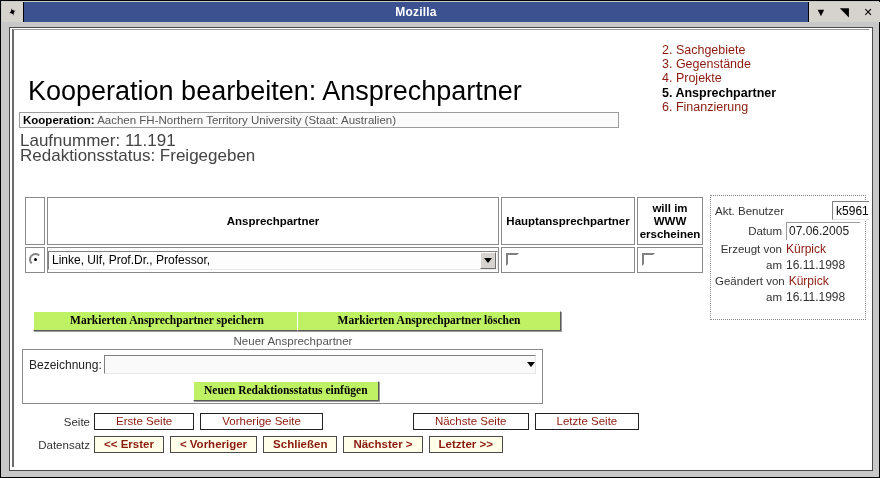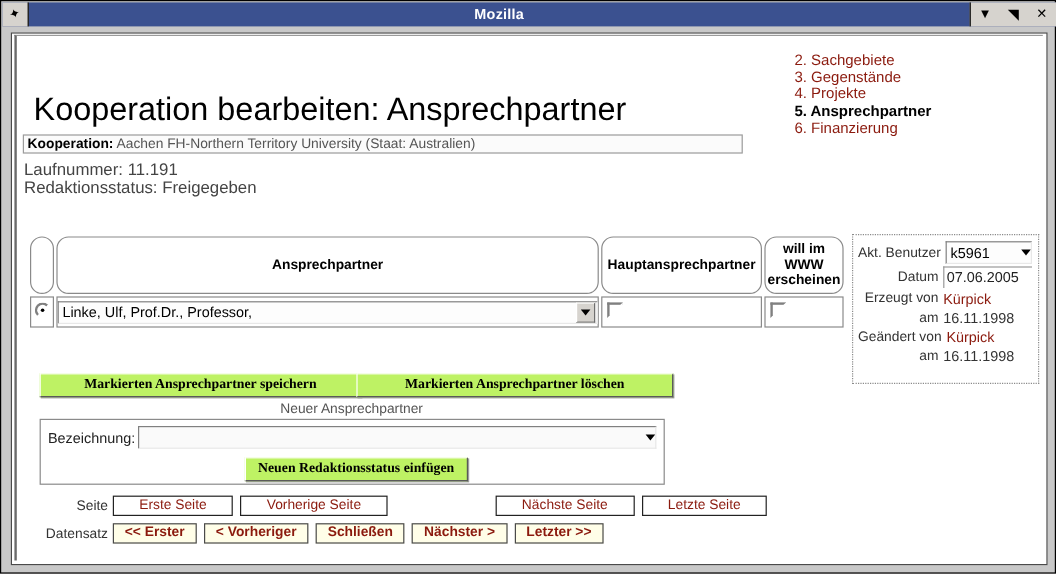--- a/index.html
+++ b/index.html
@@ -74,38 +74,37 @@
     position:absolute;left:5px;top:82px;width:600px;height:16px;
     border:1px solid #9c9c9c;background:#fbfbfb;
     box-sizing:border-box;
     font-size:11.5px;line-height:14px;
     padding:0 3px;white-space:nowrap;overflow:hidden;
   }
   .koop-bar b{color:#000;}
   .koop-bar span.val{color:#555;}
   .meta{
     position:absolute;left:6px;top:104px;
-    font-size:14px;line-height:14.5px;color:#444;
+    font-size:17px;line-height:14.5px;color:#444;
   }
   
   .maintable{
     position:absolute;left:9px;top:165px;
     border-collapse:separate;border-spacing:2px;
   }
   .maintable td{
     border:1px solid #8a8a8a;
     background:#ffffff;
     font-size:11.5px;
     padding:0;
     box-sizing:border-box;
   }
   .th{
     text-align:center;font-weight:bold;color:#000;vertical-align:middle;
     line-height:13px;
-    border-radius:10px;
   }
   .c-sel{width:20px;}
   .c-name{width:452px;}
   .c-haupt{width:134px;}
   .c-www{width:66px;}
   .row-h td{height:48px;}
   .row-d td{height:26px;}
   .cell-pad{padding:2px 3px;}
   
   .radio{
@@ -166,21 +165,21 @@
     white-space:nowrap;
   }
   .btn-save{position:absolute;left:19px;top:281px;width:246px;text-align:center;}
   .btn-del{position:absolute;left:283px;top:281px;width:242px;text-align:center;}
   
   .newlabel{
     position:absolute;left:19px;top:305px;width:520px;
     text-align:center;font-size:11.5px;color:#555;
   }
   .newbox{
-    position:absolute;left:19px;top:319px;width:521px;height:55px;
+    position:absolute;left:8px;top:319px;width:521px;height:55px;
     border:1px solid #8a8a8a;background:#fff;box-sizing:border-box;
   }
   .bz-row{display:flex;align-items:center;padding:5px 6px 0 6px;}
   .bz-label{font-size:12px;color:#222;white-space:nowrap;margin-right:2px;}
   .bz-select{
     flex:1;height:19px;
     border:1px solid;
     border-color:#808080 #e8e8e8 #e8e8e8 #808080;
     background:#fafafa;
     display:flex;align-items:center;justify-content:flex-end;
@@ -229,21 +228,21 @@
     width:74px;font-size:12px;color:#333;white-space:nowrap;
   }
   .ival.red{color:#8b1a0e;}
   .usel{
     width:74px;height:19px;
     border:1px solid;
     border-color:#808080 #e8e8e8 #e8e8e8 #808080;
     background:#fdfdfd;
     display:flex;align-items:center;justify-content:space-between;
     box-sizing:border-box;padding-left:3px;
-    font-size:12px;color:#000;
+    font-size:12px;color:#000;margin-left:44px;
   }
   .dfield{
     width:74px;height:18px;
     border-left:1px solid #9a9a9a;
     border-top:1px solid #9a9a9a;
     background:#ffffff;
     font-size:12px;color:#222;
     line-height:17px;padding-left:2px;box-sizing:border-box;
     white-space:nowrap;
   }

